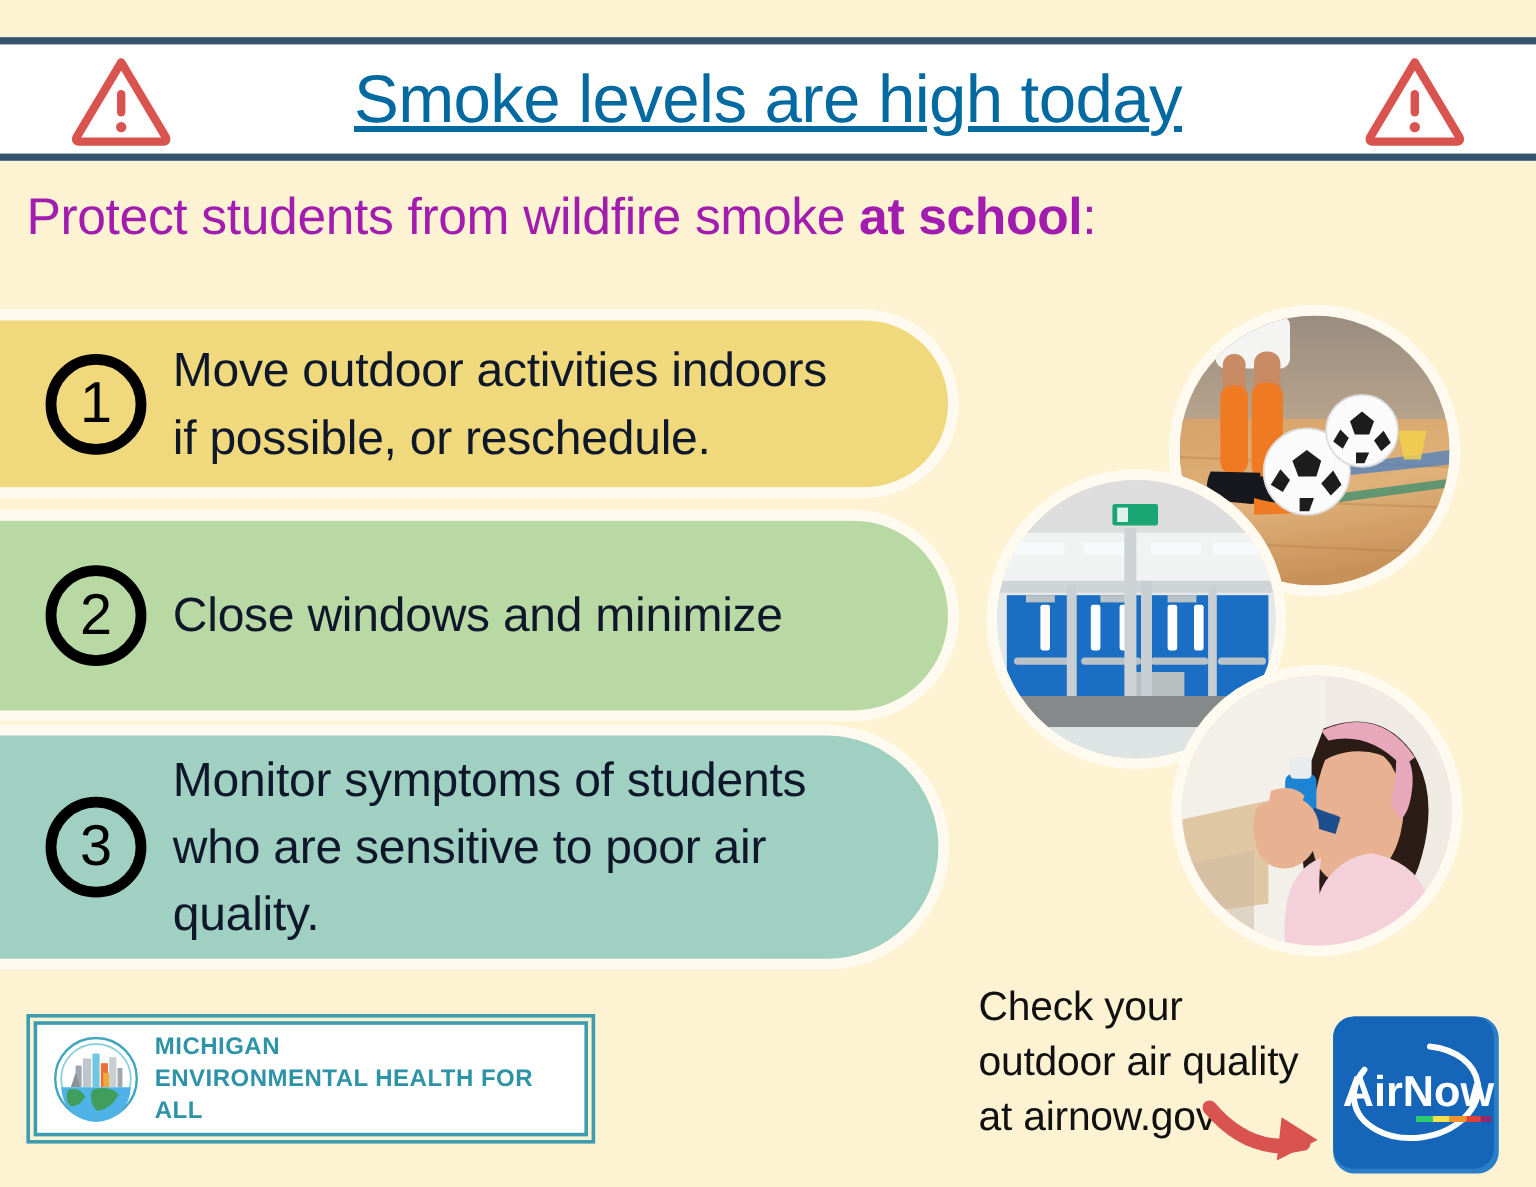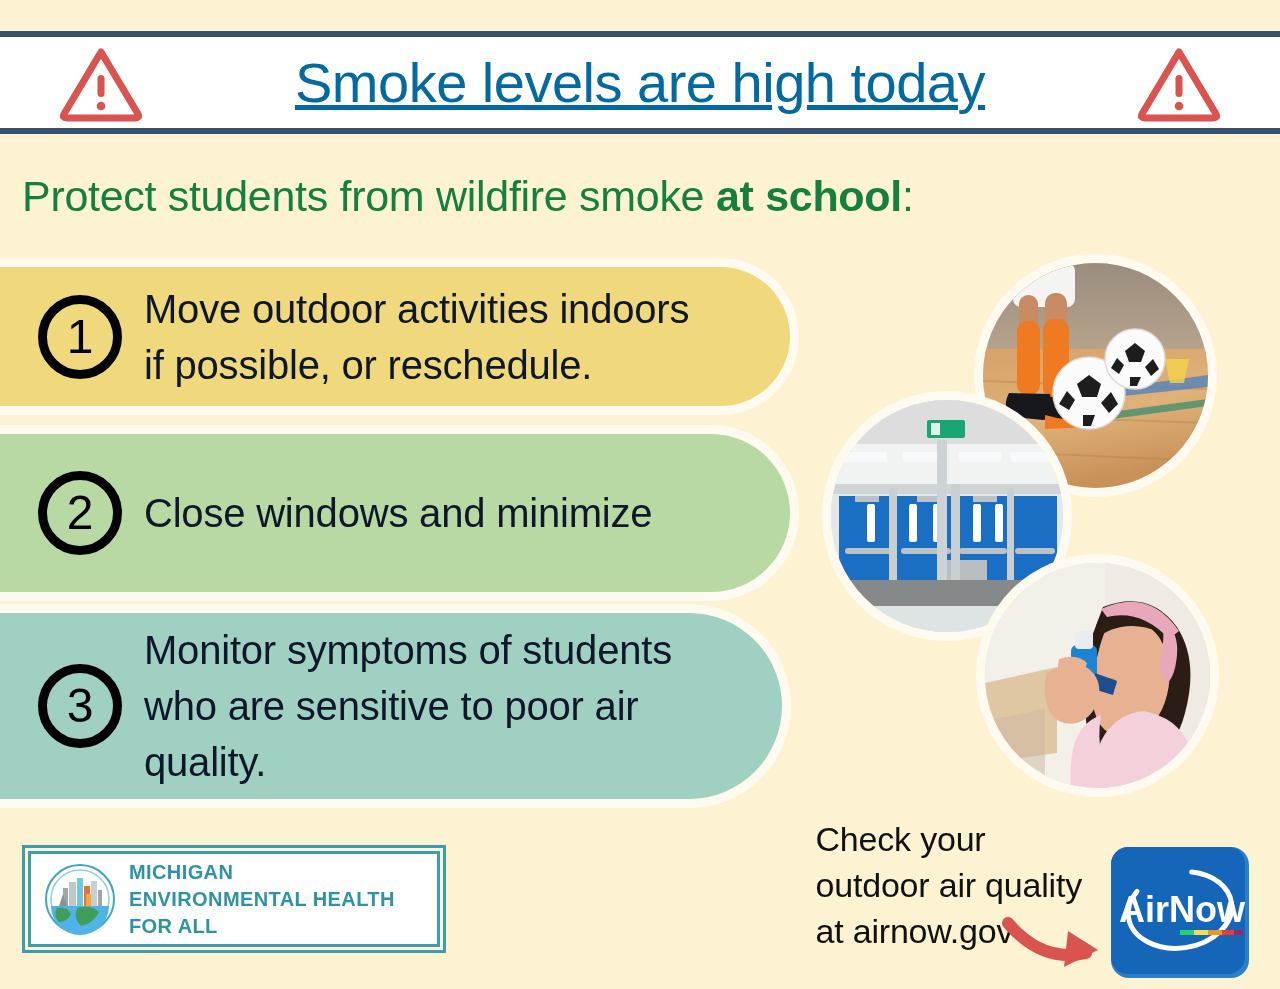--- a/index.html
+++ b/index.html
@@ -47,23 +47,23 @@
     width: 86px;
     height: 78px;
   }
   #warning-icon-left  { left: 58px; }
   #warning-icon-right { right: 58px; }
 
   
   #subtitle {
     position: absolute;
     left: 22px;
-    top: 172px;
+    top: 157px;
     font-size: 43px;
-    color: #15803d;
+    color: #a21caf;
     white-space: nowrap;
     letter-spacing: -0.3px;
   }
   #subtitle b { font-weight: 700; }
 
   
   .tip-pill {
     position: absolute;
     left: -36px;
     display: flex;
@@ -113,21 +113,21 @@
   #photo-soccer   { left: 983px; top: 263px; width: 225px; height: 225px; }
   #photo-doors    { left: 831px; top: 400px; width: 232px; height: 232px; }
   #photo-inhaler  { left: 985px; top: 563px; width: 225px; height: 225px; }
   .photo-svg { width: 100%; height: 100%; display: block; }
 
   
   #michigan-logo {
     position: absolute;
     left: 28px;
     top: 851px;
-    width: 412px;
+    width: 462px;
     height: 96px;
     background: #ffffff;
     border: 3px solid #3e9cb0;
     outline: 3px solid #3e9cb0;
     outline-offset: 3px;
     box-sizing: border-box;
     display: flex;
     align-items: center;
   }
   #michigan-emblem {

